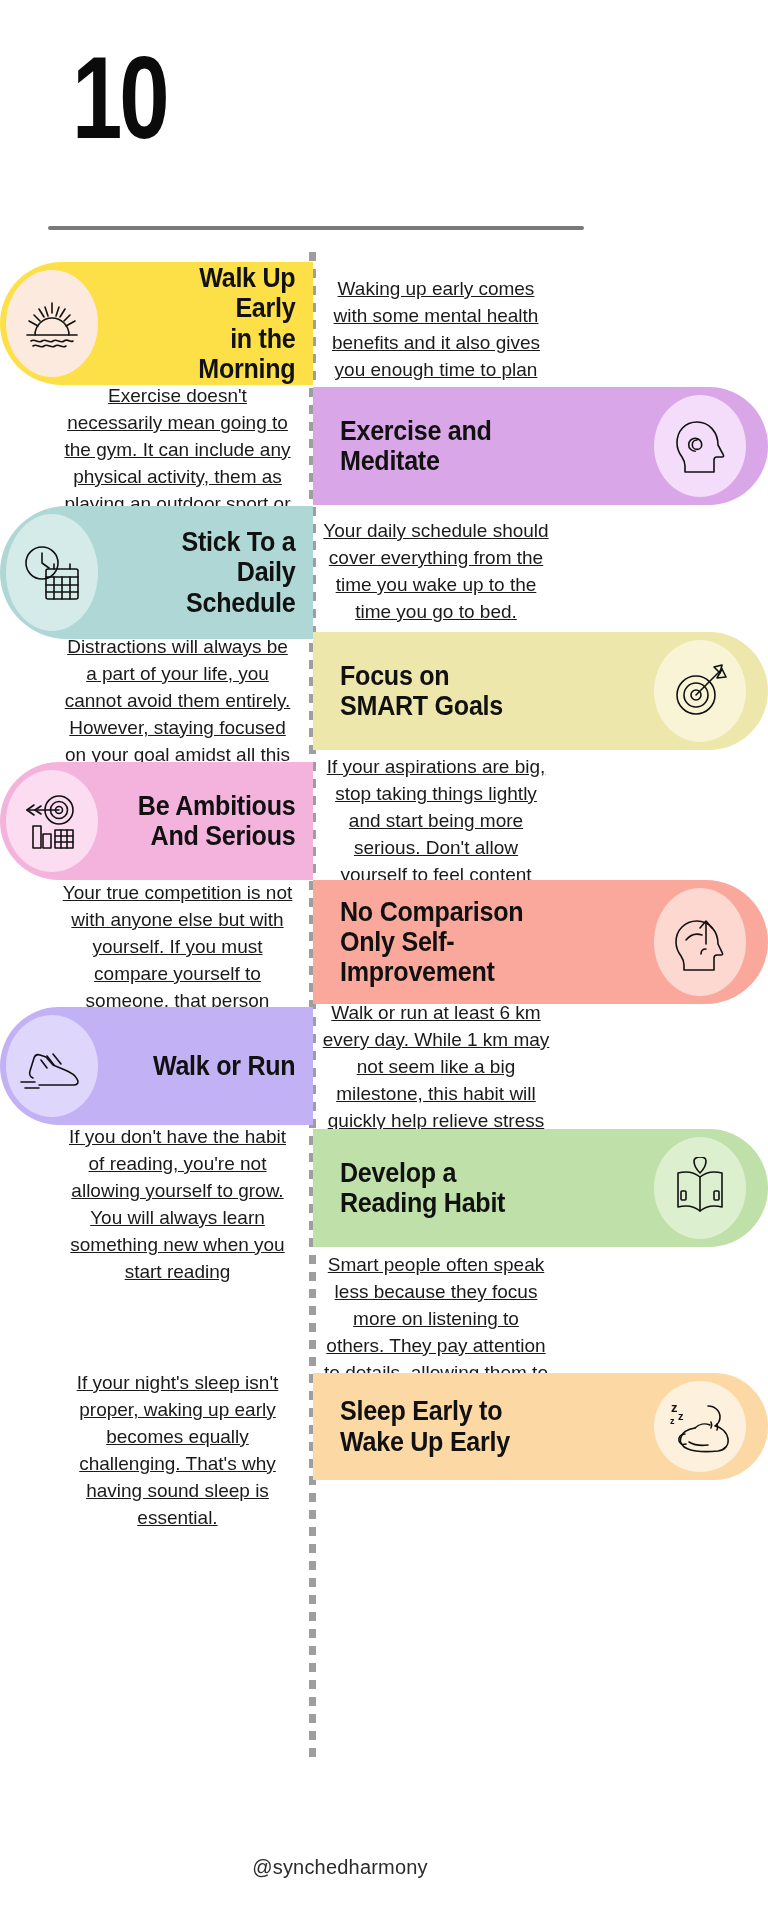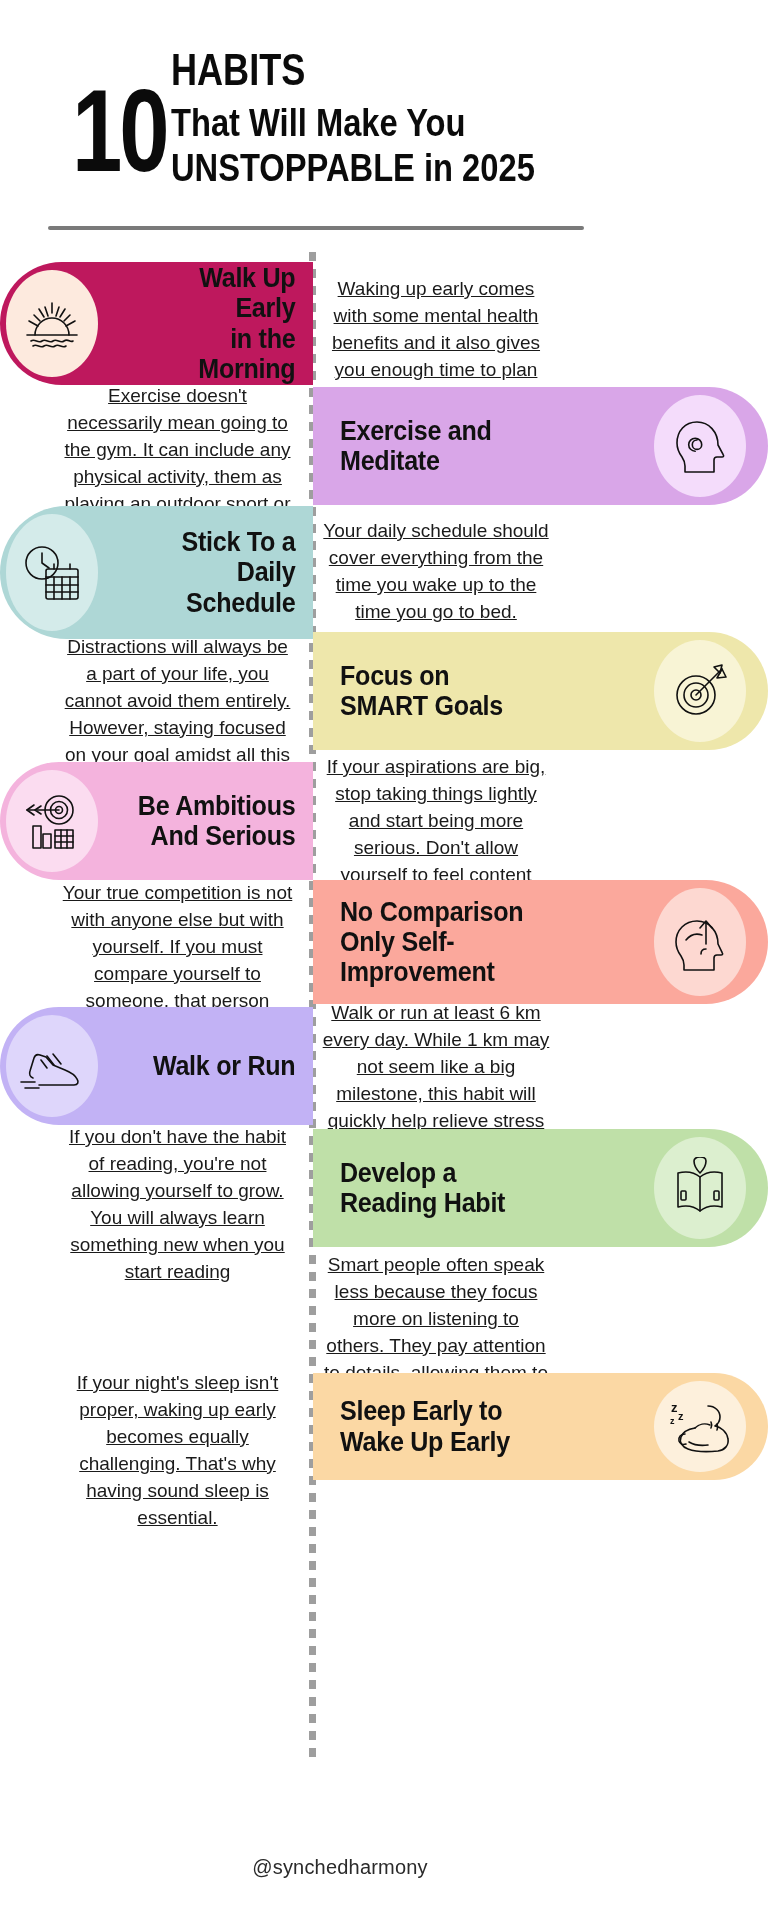--- a/index.html
+++ b/index.html
@@ -10,24 +10,24 @@
     overflow:hidden;
   }
 
   
   .header {
     position:absolute;
     left:0; top:0; width:768px; height:228px;
   }
   .hdr-inner {
     position:absolute;
-    left:72px; top:36px;
+    left:72px; top:42px;
     display:flex;
-    align-items:flex-end;
-    gap:6px;
+    align-items:center;
+    gap:18px;
   }
   .big-num {
     font-family:"Liberation Sans", sans-serif;
     font-weight:bold;
     font-size:116px;
     line-height:0.98;
     letter-spacing:-4px;
     color:#0b0b0b;
     transform:scaleX(0.78);
     transform-origin:left top;
@@ -166,33 +166,28 @@
     color:#2a2a2a;
     letter-spacing:0.2px;
   }
 </style>
 </head>
 <body>
 
 <div class="header">
   <div class="hdr-inner">
     <div class="big-num">10</div>
-    <div class="hdr-lines">
-      <div class="hdr-l1">HABITS</div>
-      <div class="hdr-l2">That Will Make You</div>
-      <div class="hdr-l3">UNSTOPPABLE in 2025</div>
-    </div>
   </div>
 </div>
 <div class="rule"></div>
 
 <div class="divider"></div>
 
 <div class="rows" style="position: absolute; height: 1400px;">
-    <div class="pill left" style="position: absolute; top: 10px; height: 123px; background: #be185d; left: 0px; gap: 23px;">
+    <div class="pill left" style="position: absolute; top: 10px; height: 123px; background: #fde047; left: 0px; gap: 23px;">
       <div class="icon-circle" style="background: rgb(253, 234, 222); height: 107px;">
         <svg width="62" height="62" viewBox="0 0 62 62">
         <g stroke="#111" fill="none" stroke-width="1.6" stroke-linecap="round" stroke-linejoin="round">
           <path d="M14 42a17 17 0 0 1 34 0"></path>
           <path d="M31 10v10M18 16l5 8M44 16l-5 8M8 28l9 5M54 28l-9 5"></path>
           <path d="M24 14l3 9M38 14l-3 9M13 22l6 6M49 22l-6 6"></path>
           <path d="M6 42h50"></path>
           <path d="M10 48c4-3 7 3 11 0s7 3 11 0 7 3 11 0 6 2 9 0"></path>
           <path d="M12 53c4-3 7 3 11 0s7 3 11 0 7 3 11 0"></path>
         </g>

